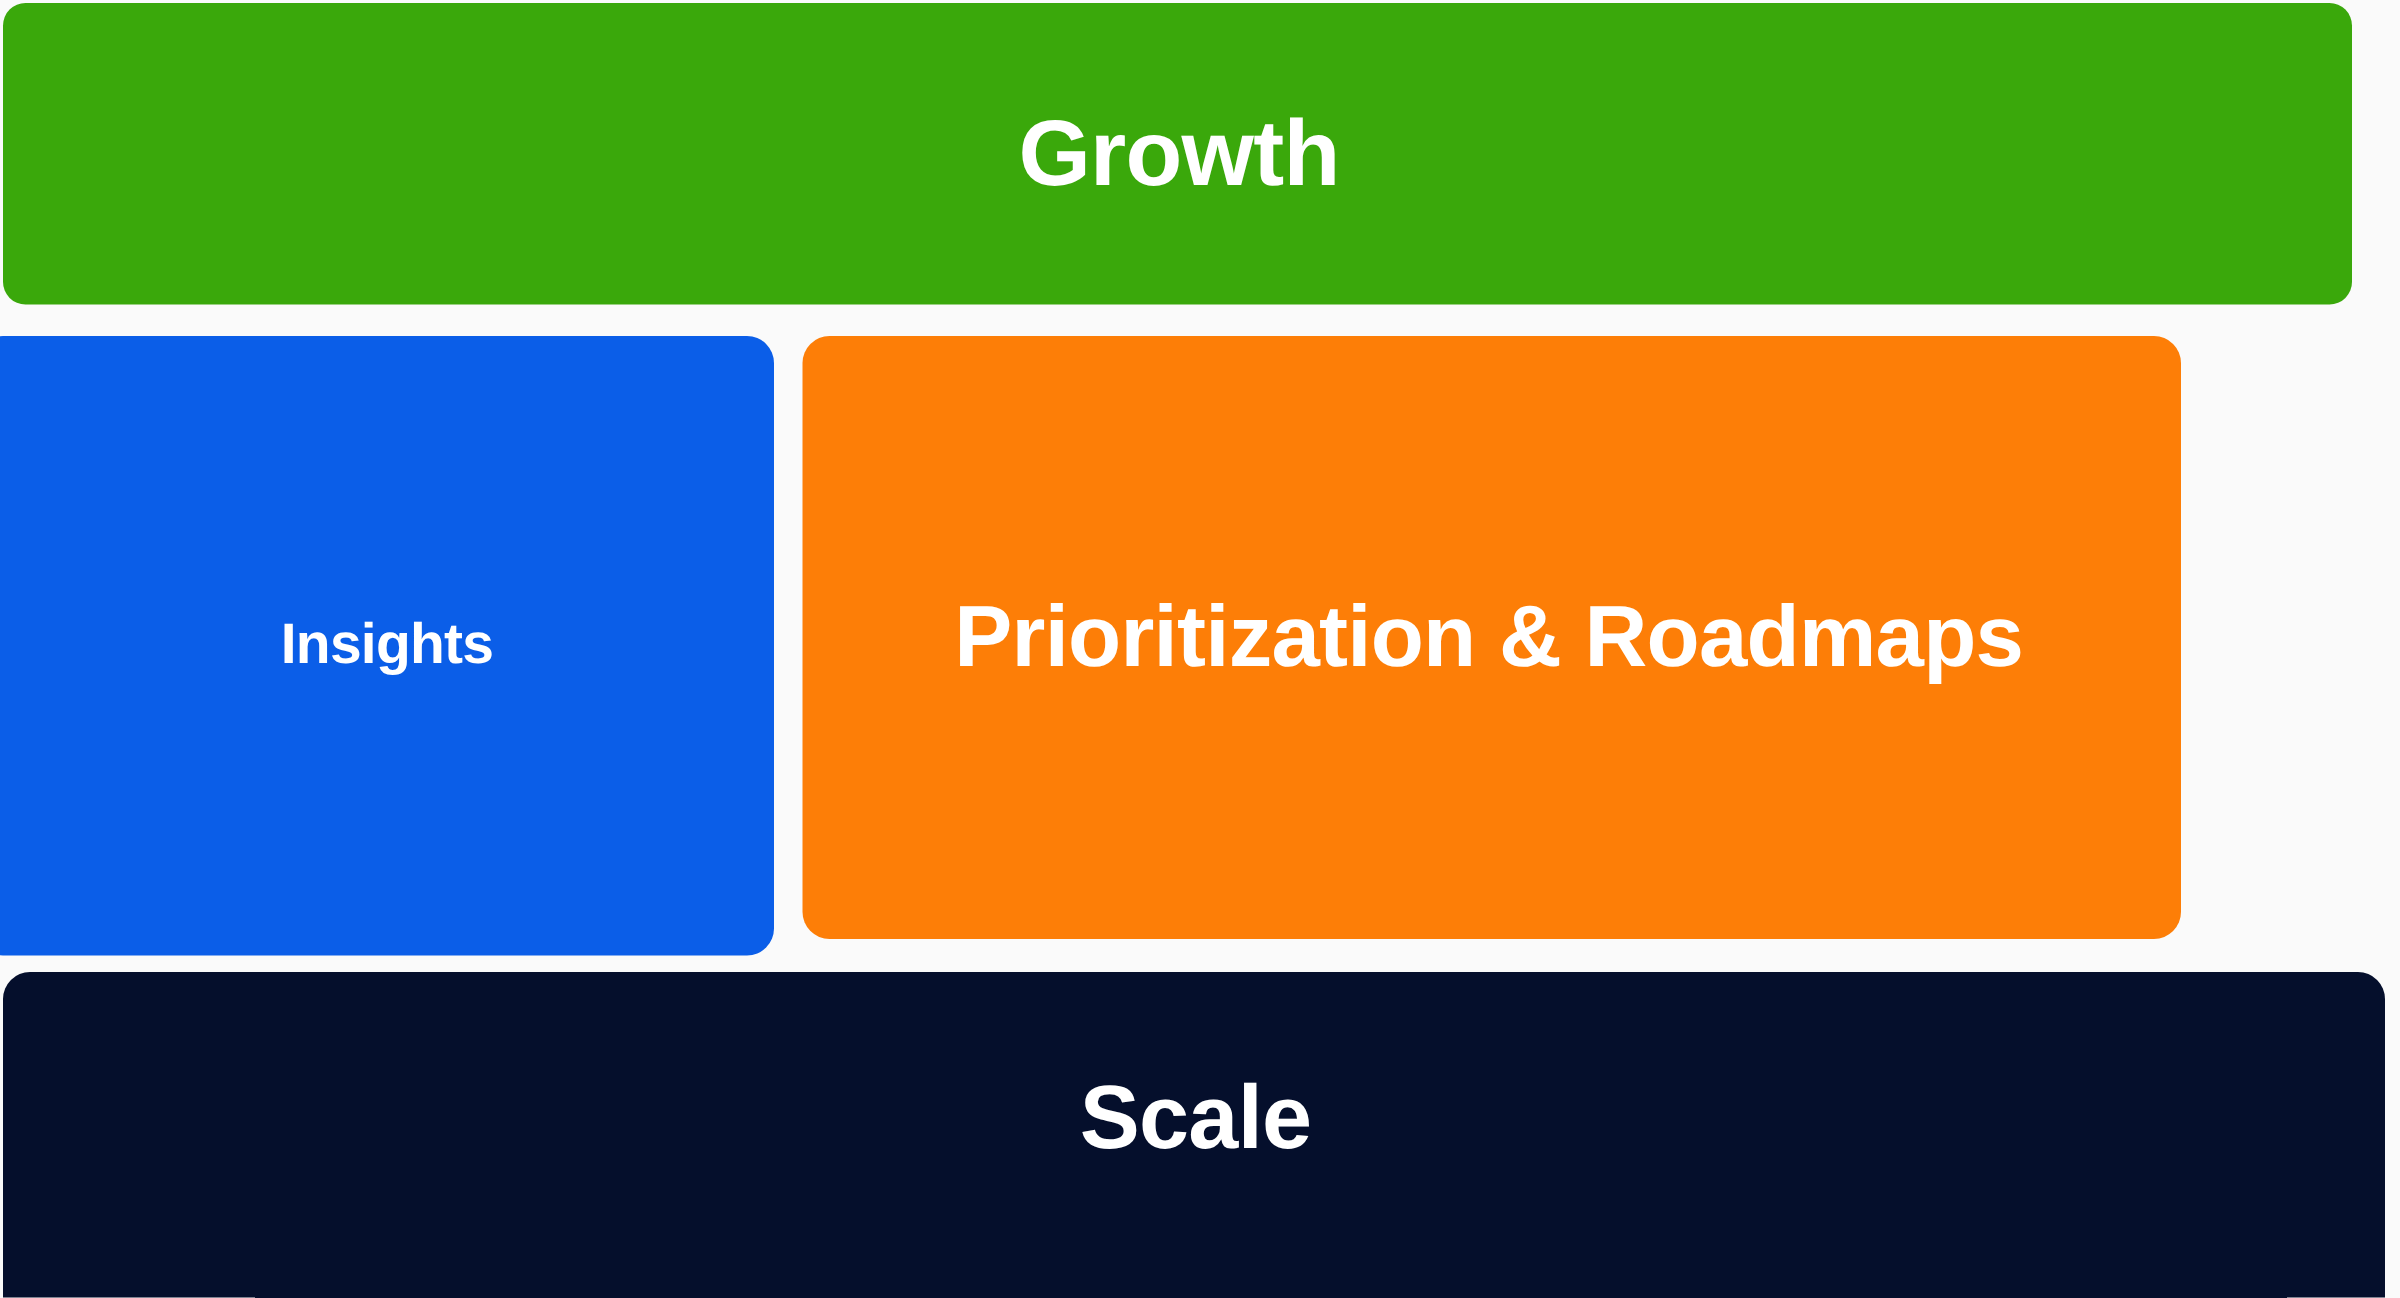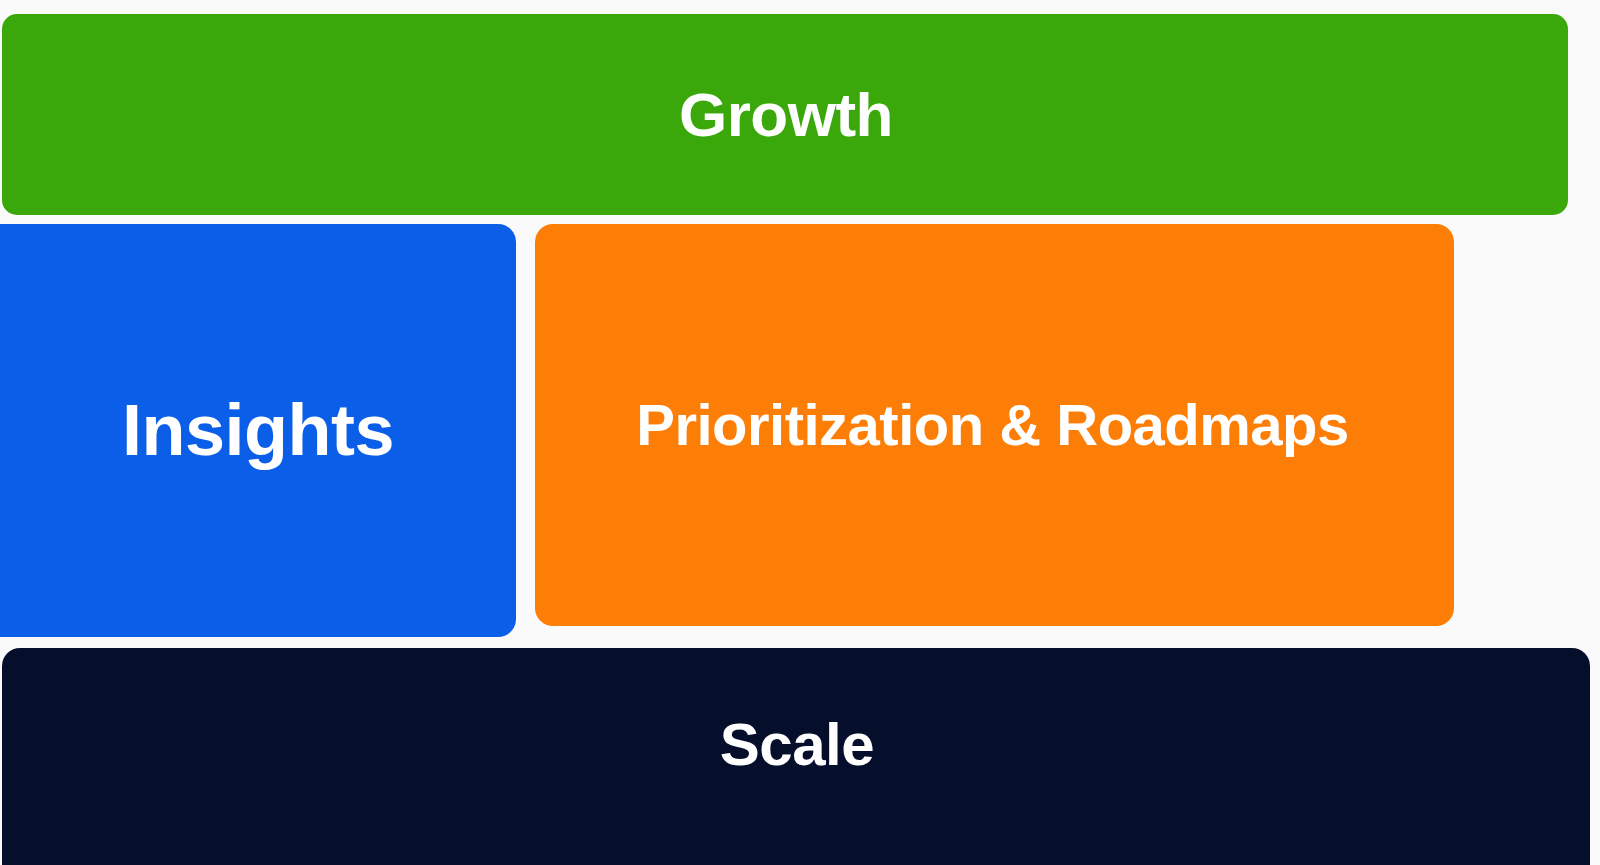--- a/index.html
+++ b/index.html
@@ -38,42 +38,42 @@
     letter-spacing: -0.5px;
     line-height: 1.05;
     color: #ffffff;
     white-space: nowrap;
     display: block;
   }
 
   
   #block-growth {
     left: 2px;
-    top: 14px;
+    top: 2px;
     width: 1566px;
     height: 201px;
     background: #3aa80b;
     border-radius: 15px;
   }
   #block-growth .block-label {
     font-size: 62px;
     transform: translateX(1px);
   }
 
   
   #block-insights {
     left: -16px;
     top: 224px;
     width: 532px;
     height: 413px;
     background: #0b5ee8;
     border-radius: 18px;
   }
   #block-insights .block-label {
-    font-size: 72px;
+    font-size: 38px;
     transform: translateX(8px);
   }
 
   
   #block-prioritization {
     left: 535px;
     top: 224px;
     width: 919px;
     height: 402px;
     background: #fd7e07;

